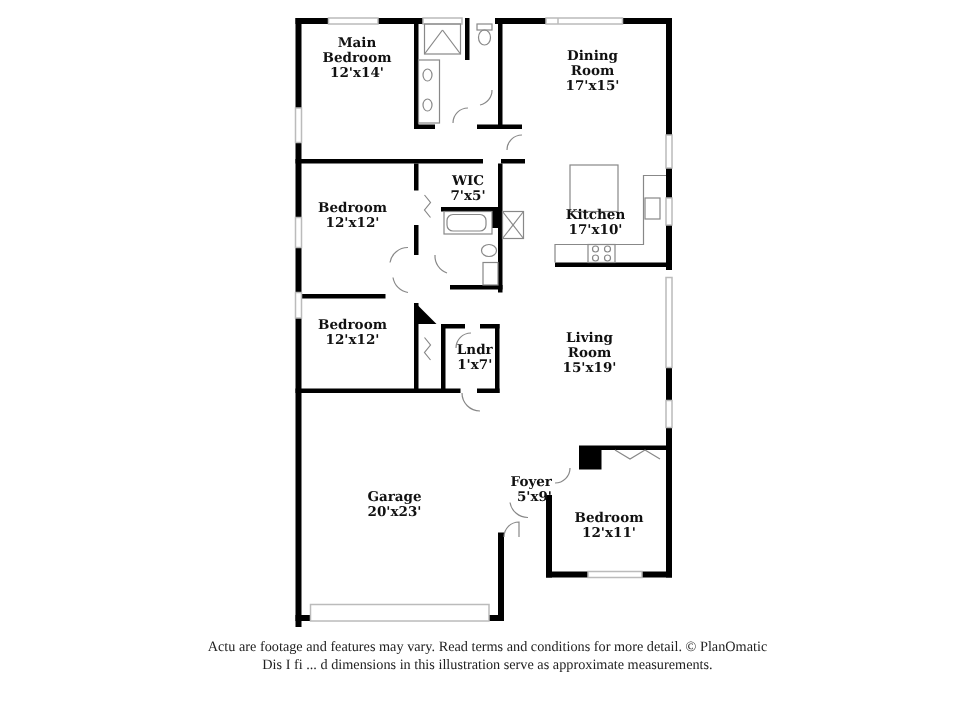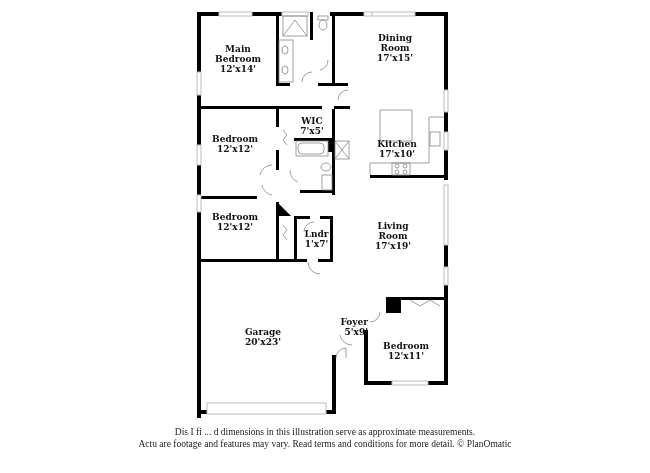--- a/index.html
+++ b/index.html
@@ -134,21 +134,21 @@
     <path d="M 290 170 A 12 12 0 0 0 298 182"></path>
     <path d="M 304 232 A 10 10 0 0 1 314 222"></path>
     <path d="M 370 322 A 10 10 0 0 0 380 312"></path>
     <path d="M 410 300 L 420 306 L 430 300 M 430 300 L 440 306"></path>
     <path d="M 283 130 L 287 135 L 283 140 L 287 145"></path>
     <path d="M 283 225 L 287 230 L 283 235 L 287 240"></path>
   </g>
   <line x1="372" y1="12" x2="372" y2="16" stroke="#bbb"></line>
 </svg>
 
-<div class="room-label" style="left:212px;top:44px;width:52px;">
+<div class="room-label" style="left:212px;top:24px;width:52px;">
   <div>Main</div>
   <div>Bedroom</div>
   <div class="dim">12'x14'</div>
 </div>
 
 <div class="room-label" style="left:370px;top:33px;width:50px;">
   <div>Dining</div>
   <div>Room</div>
   <div class="dim">17'x15'</div>
 </div>
@@ -174,34 +174,34 @@
 </div>
 
 <div class="room-label" style="left:298px;top:229px;width:37px;">
   <div>Lndr</div>
   <div class="dim">1'x7'</div>
 </div>
 
 <div class="room-label" style="left:368px;top:221px;width:50px;">
   <div>Living</div>
   <div>Room</div>
-  <div class="dim">17'x19'</div>
+  <div class="dim">15'x19'</div>
 </div>
 
 <div class="room-label" style="left:238px;top:327px;width:50px;">
   <div>Garage</div>
   <div class="dim">20'x23'</div>
 </div>
 
 <div class="room-label" style="left:334px;top:317px;width:34px;text-align:right;">
   <div>Foyer</div>
   <div class="dim">5'x9'</div>
 </div>
 
 <div class="room-label" style="left:378px;top:341px;width:56px;">
   <div>Bedroom</div>
   <div class="dim">12'x11'</div>
 </div>
 
 <div class="disclaimer">
+  <div>Actu   are footage and features may vary. Read terms and conditions for more detail. © PlanOmatic</div>
   <div>Dis      I  fi  ...  d dimensions in this illustration serve as approximate measurements.</div>
-  <div>Actu   are footage and features may vary. Read terms and conditions for more detail. © PlanOmatic</div>
 </div>
 
 </body></html>

